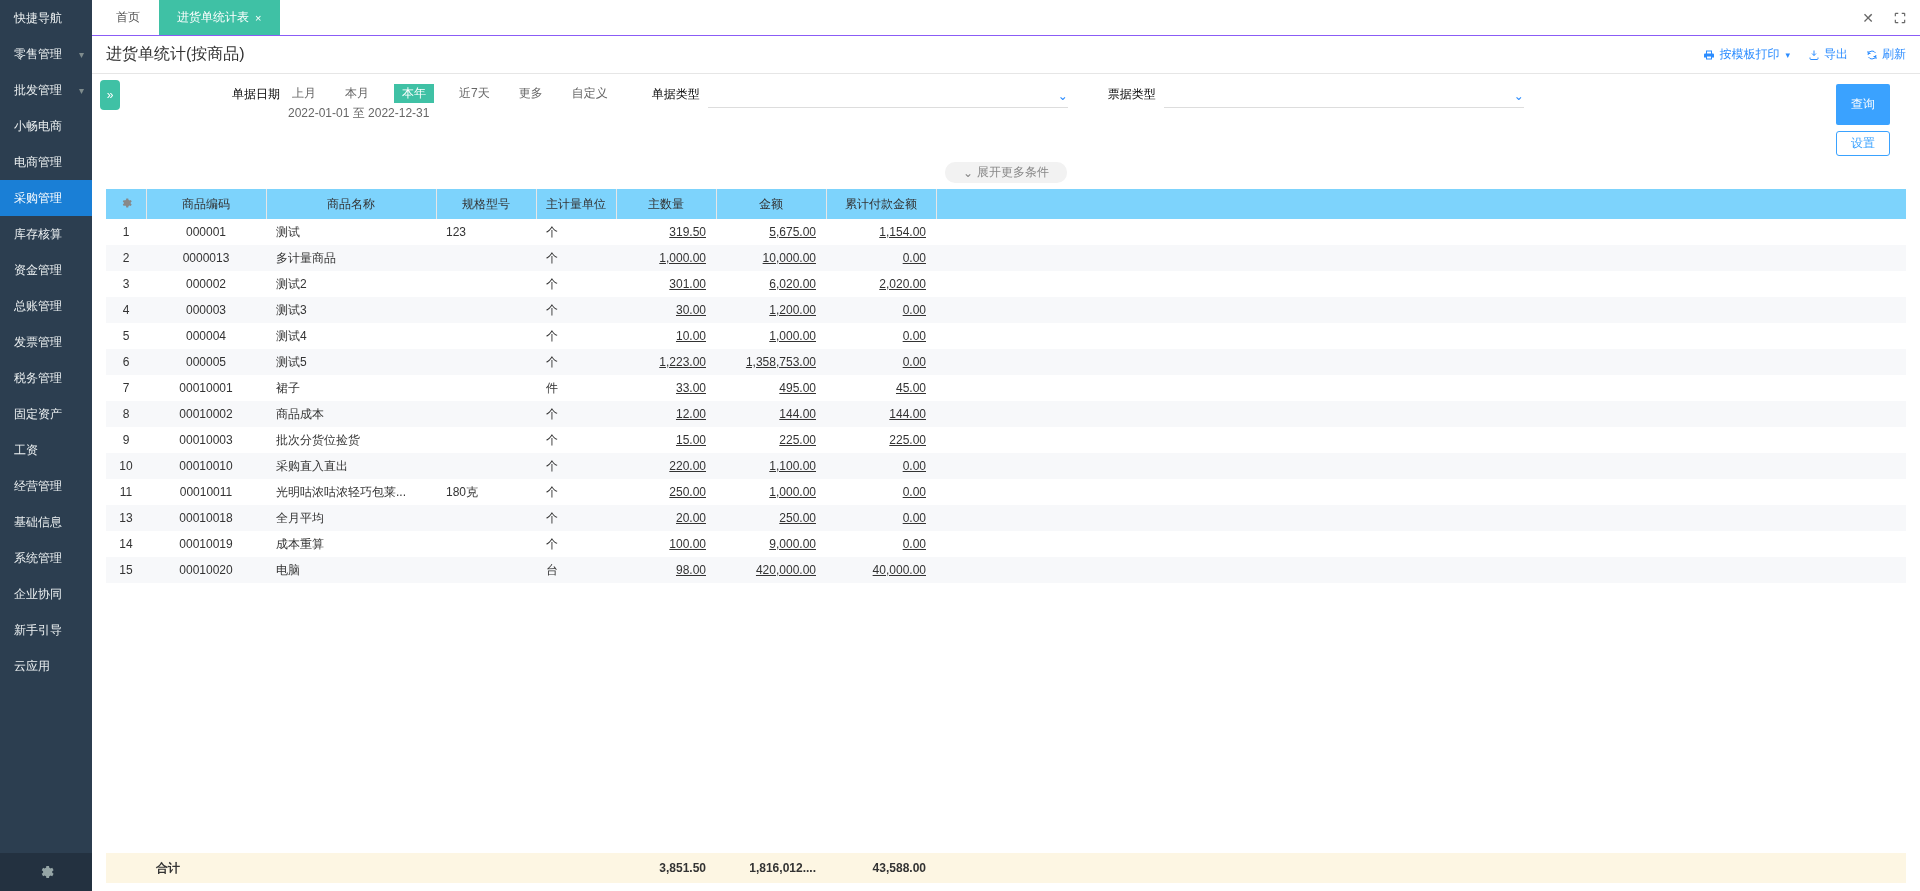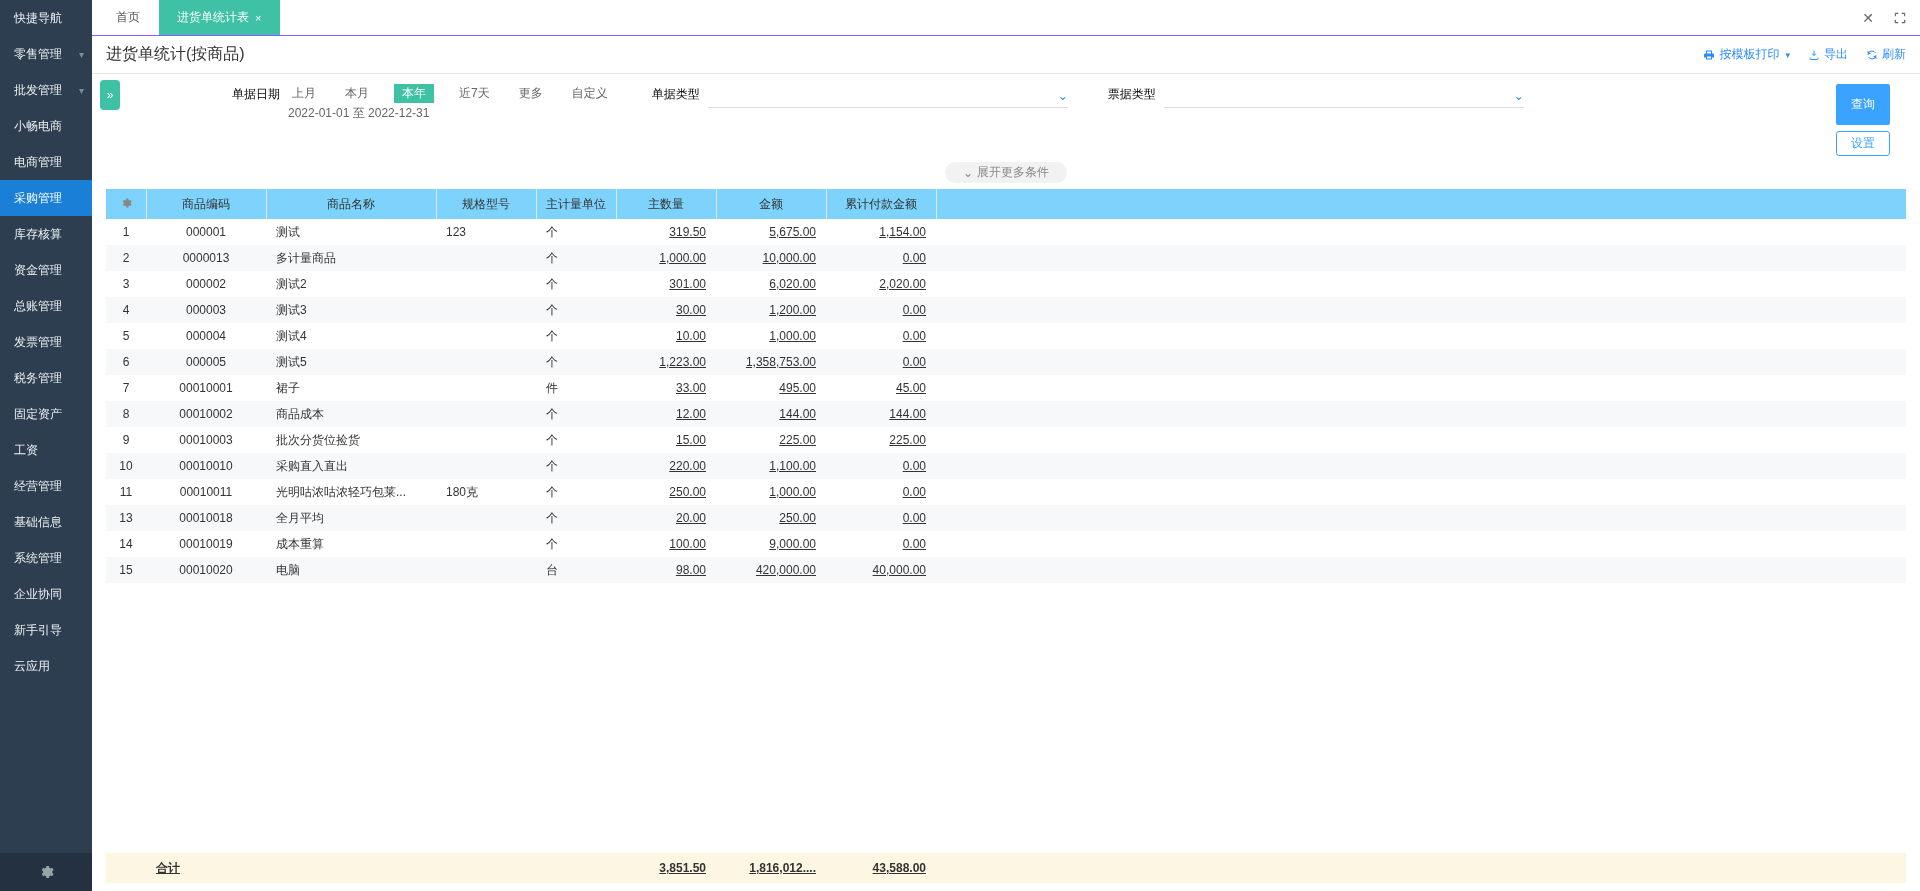--- a/index.html
+++ b/index.html
@@ -66,21 +66,21 @@
 .col-unit { width:80px; text-align:left; }
 .col-qty { width:100px; text-align:right; }
 .col-amt { width:110px; text-align:right; }
 .col-paid { width:110px; text-align:right; }
 .col-fill { }
 td.num { text-align:right; text-decoration: underline; color:#333; cursor:pointer; }
 td.center { text-align:center; }
 td.left { text-align:left; padding-left:10px; }
 
 
-.totals { margin-top:auto;text-decoration:underline; }
+.totals { margin-top:auto; }
 .totals table tbody td { background:#fdf6e3 !important; font-weight:bold; height:30px; }
 .totals .lbl { text-align:left; padding-left:10px; }
 .gear-cell svg { width:12px; height:12px; fill:#888; }
 </style>
 </head>
 <body>
 
 <div class="app">
 
   <div class="sidebar">

